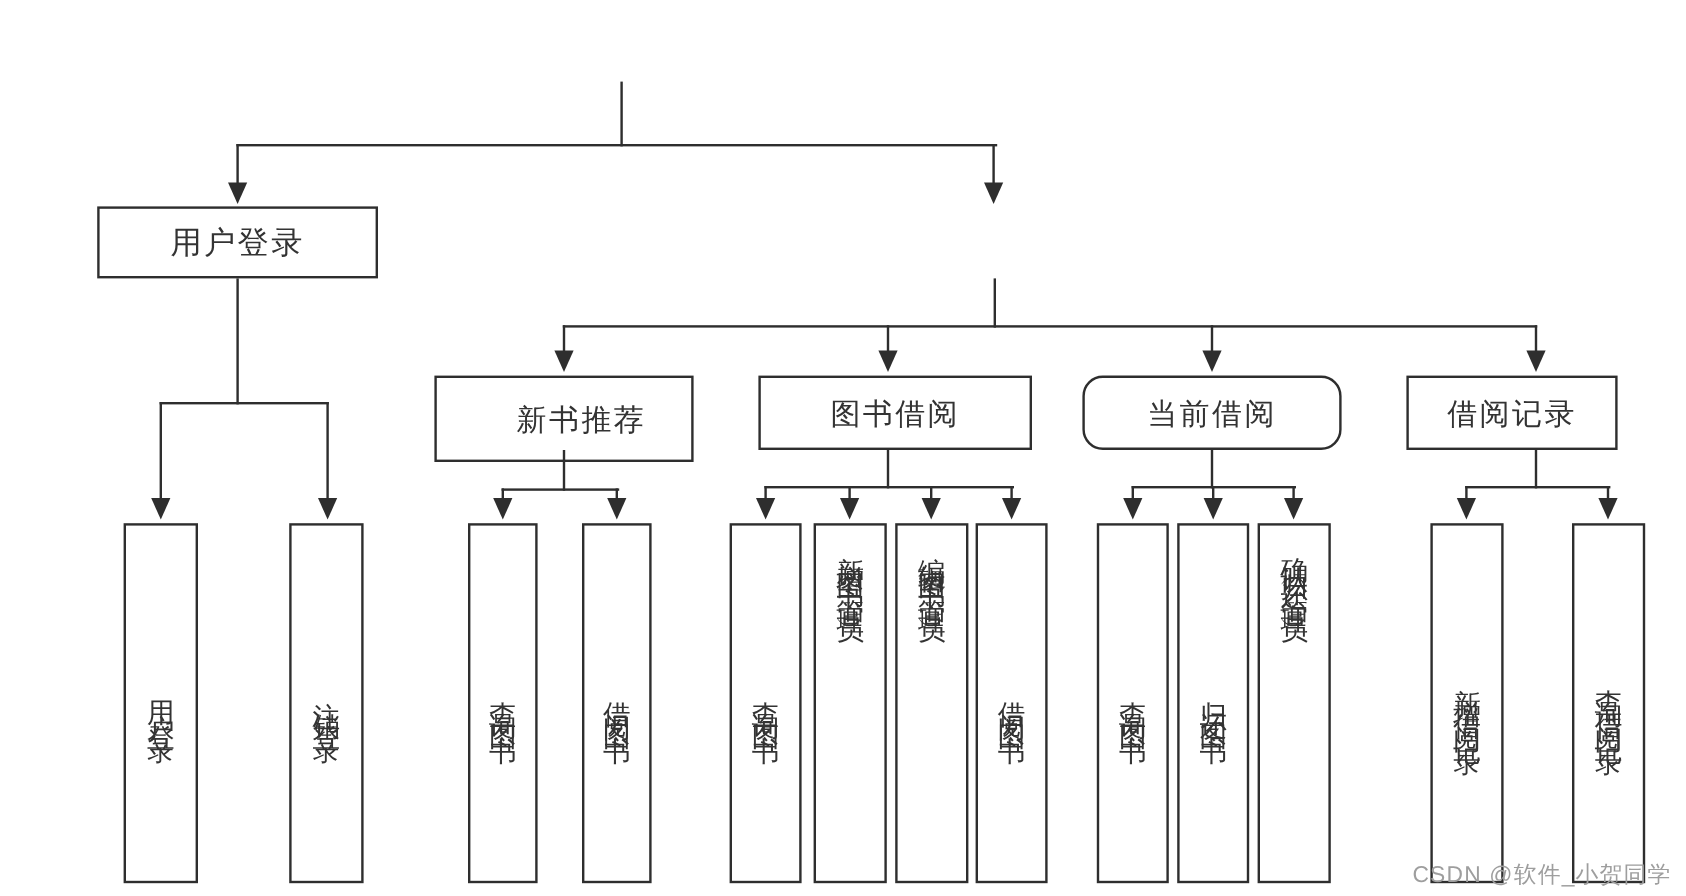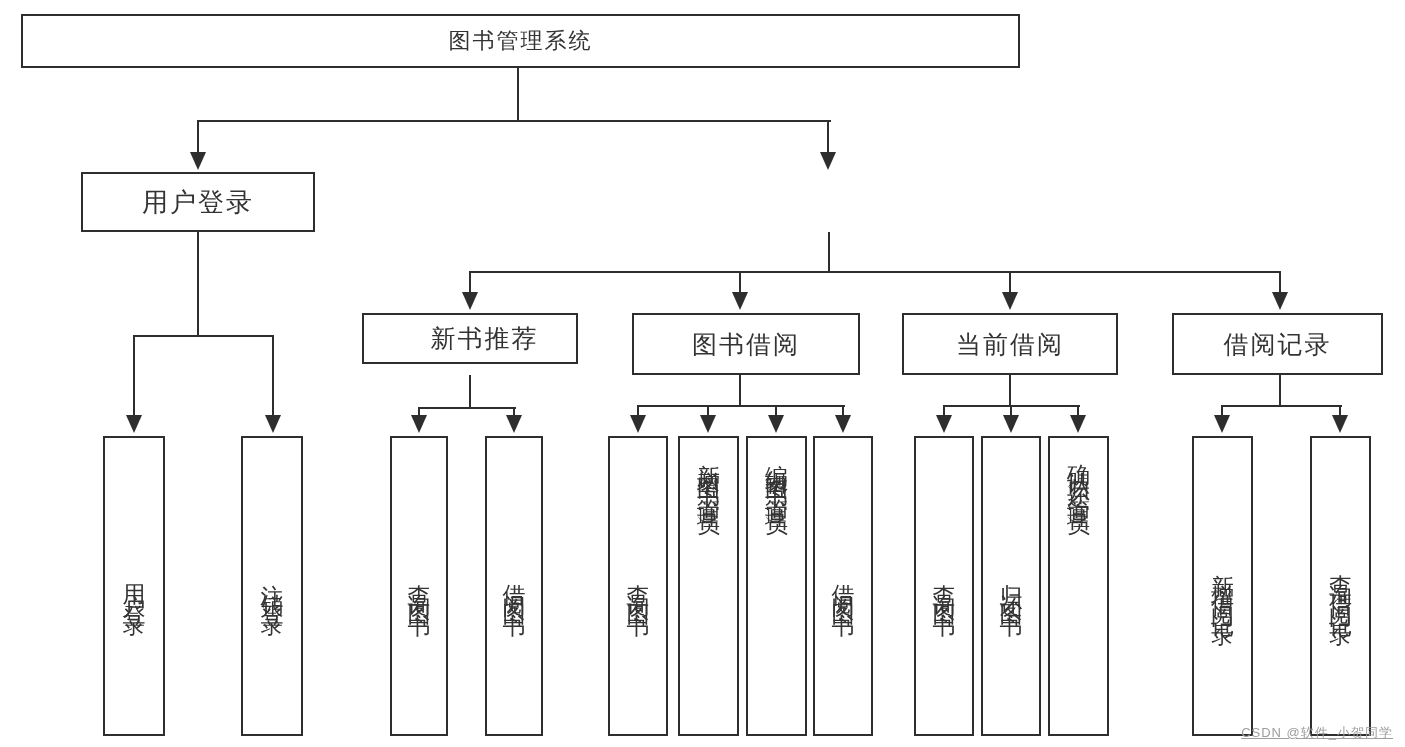--- a/index.html
+++ b/index.html
@@ -23,31 +23,28 @@
   .vtext-long { letter-spacing:7px; }
   .vbox.vtop { align-items:flex-start; padding-top:8px; }
   .line { position:absolute; background:#2e2e2e; }
   .arrow {
     position:absolute; width:0; height:0;
     border-left:8px solid transparent; border-right:8px solid transparent;
     border-top:18px solid #2e2e2e;
   }
   .watermark {
     position:absolute; right:12px; bottom:5px;
-    color:#9e9e9e; font-size:13px; letter-spacing:1px;text-decoration:underline;
+    color:#9e9e9e; font-size:19px; letter-spacing:1px;
   }
 </style>
 </head>
 <body>
 
 <div class="stage">
 
-  <div class="box hbox" style="left:21px;top:14px;width:999px;height:54px;">
-    <span>图书管理系统</span>
-  </div>
 
   <div class="line" style="left:517px;top:68px;width:2px;height:54px;"></div>
   <div class="line" style="left:197px;top:120px;width:634px;height:2px;"></div>
   <div class="line" style="left:197px;top:120px;width:2px;height:34px;"></div>
   <div class="arrow" style="left:190px;top:152px;"></div>
   <div class="line" style="left:827px;top:120px;width:2px;height:34px;"></div>
   <div class="arrow" style="left:820px;top:152px;"></div>
 
   <div class="box hbox lvl2" style="left:81px;top:172px;width:234px;height:60px;">
     <span>用户登录</span>
@@ -64,30 +61,30 @@
   <div class="line" style="left:469px;top:271px;width:812px;height:2px;"></div>
   <div class="line" style="left:469px;top:271px;width:2px;height:23px;"></div>
   <div class="arrow" style="left:462px;top:292px;"></div>
   <div class="line" style="left:739px;top:271px;width:2px;height:23px;"></div>
   <div class="arrow" style="left:732px;top:292px;"></div>
   <div class="line" style="left:1009px;top:271px;width:2px;height:23px;"></div>
   <div class="arrow" style="left:1002px;top:292px;"></div>
   <div class="line" style="left:1279px;top:271px;width:2px;height:23px;"></div>
   <div class="arrow" style="left:1272px;top:292px;"></div>
 
-  <div class="box hbox lvl3" style="left:362px;top:313px;width:216px;height:51px;padding-left:29px;">
+  <div class="box hbox lvl3" style="left:362px;top:313px;width:216px;height:72px;padding-left:29px;">
     <span>新书推荐</span>
   </div>
   <div class="box hbox lvl3" style="left:632px;top:313px;width:228px;height:62px;">
     <span>图书借阅</span>
   </div>
-  <div class="box hbox lvl3" style="left:902px;top:313px;width:216px;height:62px;">
+  <div class="box hbox lvl3" style="left:902px;top:313px;width:216px;height:62px;border-radius:17px;">
     <span>当前借阅</span>
   </div>
-  <div class="box hbox lvl3" style="left:1172px;top:313px;width:211px;height:62px;">
+  <div class="box hbox lvl3" style="left:1172px;top:313px;width:176px;height:62px;">
     <span>借阅记录</span>
   </div>
 
   <div class="line" style="left:469px;top:375px;width:2px;height:34px;"></div>
   <div class="line" style="left:418px;top:407px;width:98px;height:2px;"></div>
   <div class="line" style="left:418px;top:407px;width:2px;height:11px;"></div>
   <div class="arrow" style="left:411px;top:415px;"></div>
   <div class="line" style="left:513px;top:407px;width:2px;height:11px;"></div>
   <div class="arrow" style="left:506px;top:415px;"></div>
 

